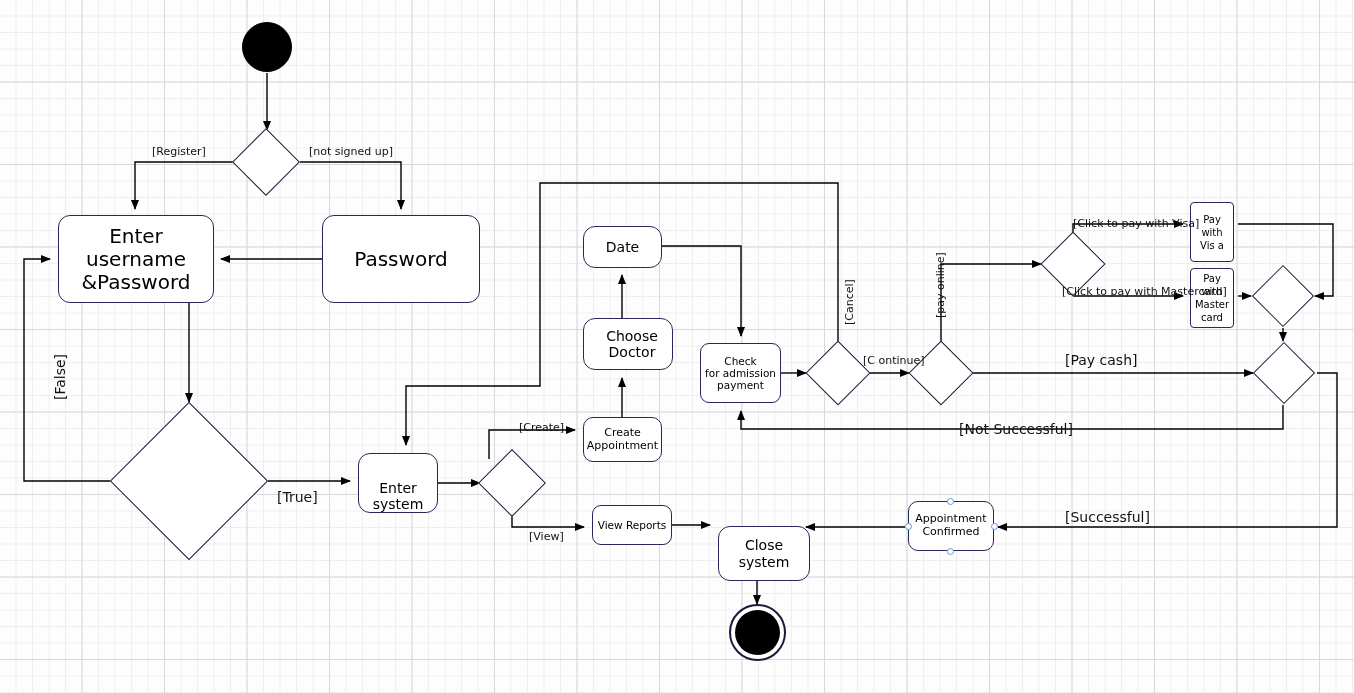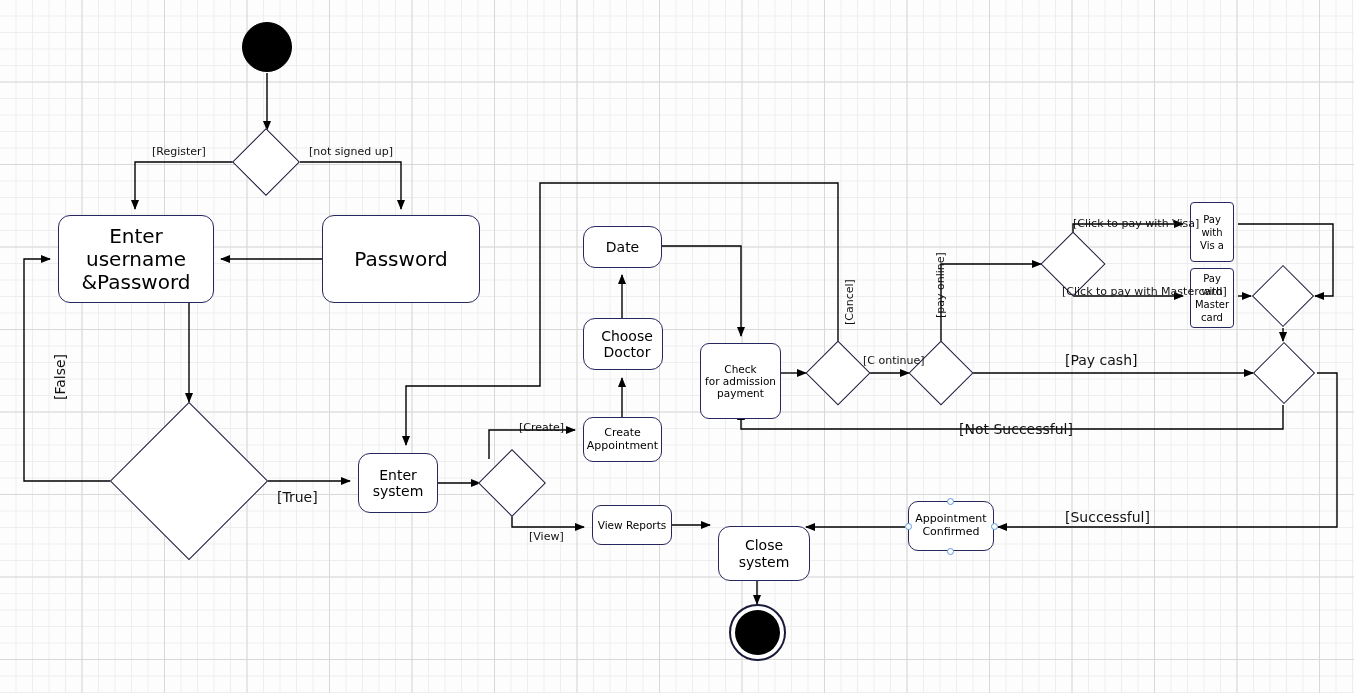--- a/index.html
+++ b/index.html
@@ -182,42 +182,42 @@
     <span>Enter username
 &amp;Password</span>
   </div>
 
   <div class="node lg" style="left:322px;top:215px;width:158px;height:88px;">
     <span>Password</span>
   </div>
 
   <div class="diamond" style="left:133px;top:425px;width:112px;height:112px;"></div>
 
-  <div class="node md" style="left:358px;top:453px;width:80px;height:60px;">
+  <div class="node md" style="left:358px;top:453px;width:80px;height:60px;align-items:flex-end;">
     <span>Enter
 system</span>
   </div>
 
   <div class="diamond" style="left:488px;top:459px;width:48px;height:48px;"></div>
 
   <div class="node sm" style="left:583px;top:417px;width:79px;height:45px;">
     <span>Create
 Appointment</span>
   </div>
 
-  <div class="node md" style="left:583px;top:318px;width:80px;height:52px;padding-left:8px;">
+  <div class="node md" style="left:583px;top:318px;width:90px;height:52px;padding-left:8px;">
     <span>Choose
 Doctor</span>
   </div>
 
   <div class="node md" style="left:583px;top:226px;width:79px;height:42px;">
     <span>Date</span>
   </div>
 
-  <div class="node xs" style="left:700px;top:343px;width:81px;height:76px;">
+  <div class="node xs" style="left:700px;top:343px;width:81px;height:60px;">
     <span>Check
 for admission
 payment</span>
   </div>
 
   <div class="diamond" style="left:815px;top:350px;width:46px;height:46px;"></div>
 
   <div class="diamond" style="left:918px;top:350px;width:46px;height:46px;"></div>
 
   <div class="diamond" style="left:1050px;top:241px;width:46px;height:46px;"></div>

